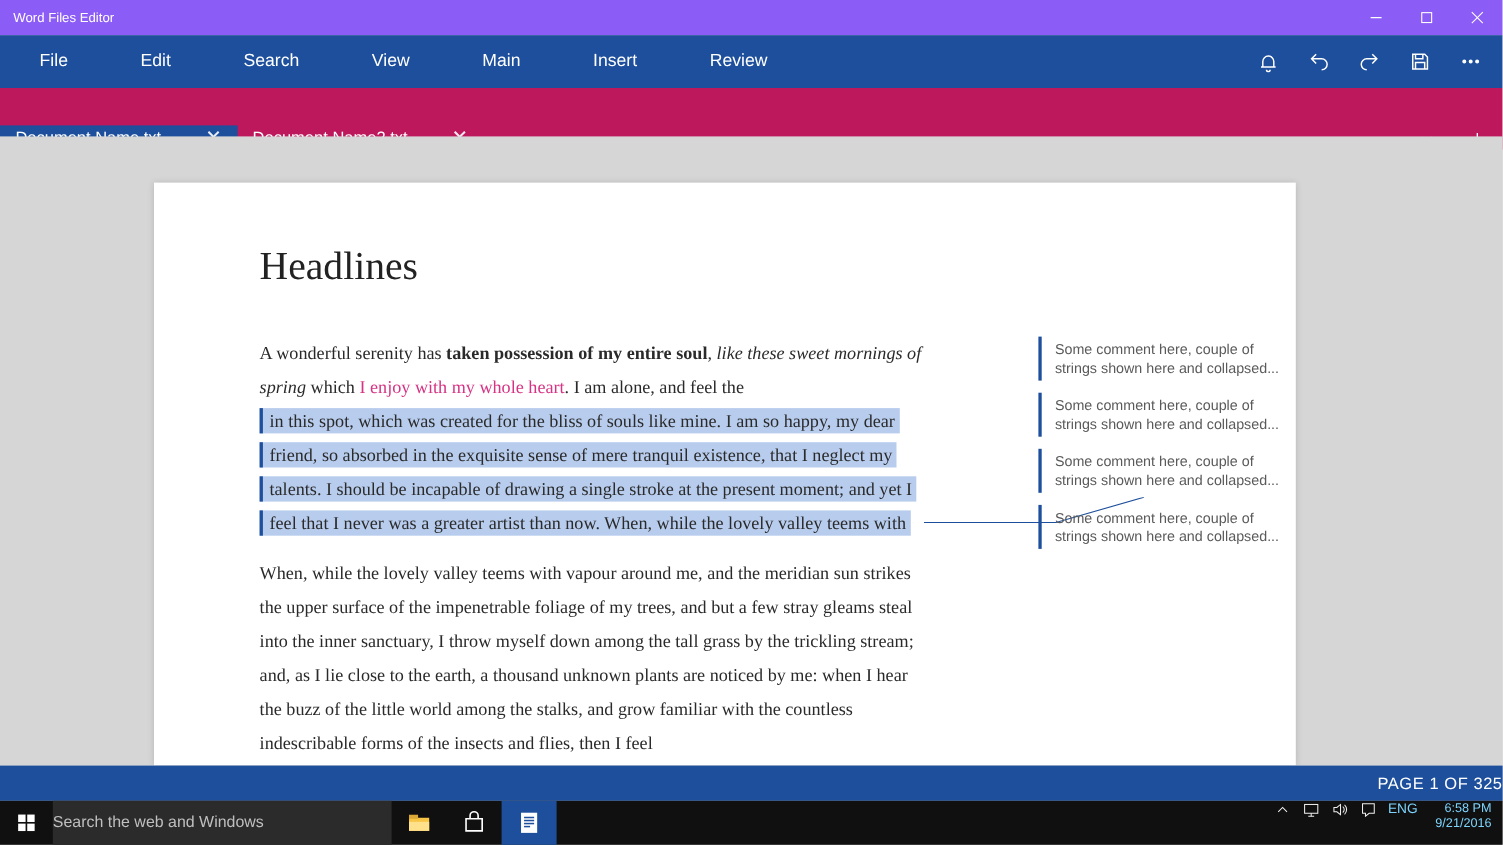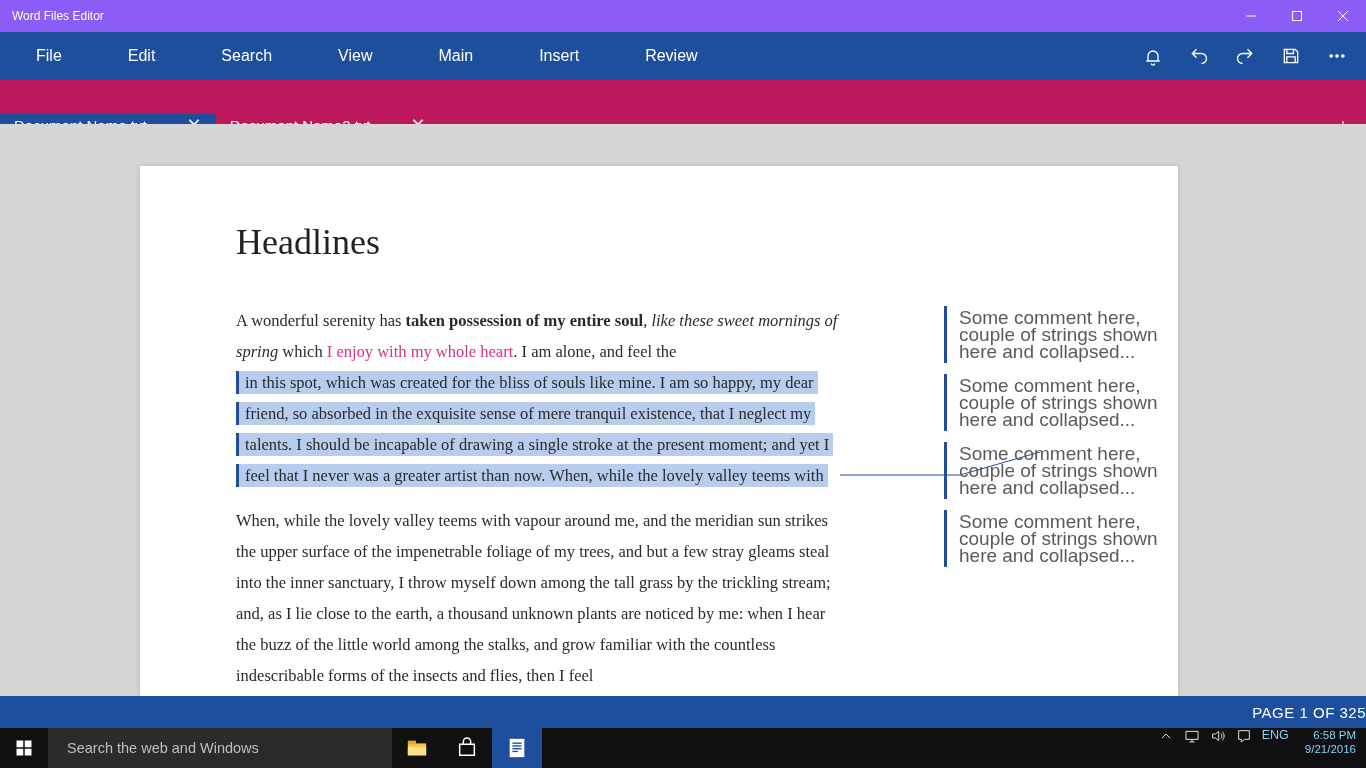--- a/index.html
+++ b/index.html
@@ -37,32 +37,32 @@
   .bodytext { font-family: Georgia, 'Times New Roman', serif; font-size: 16.5px; line-height: 31px; color: #2a2a2a; }
   .bodytext .u { }
   .bodytext .b { font-weight: 700; }
   .bodytext .i { font-style: italic; }
   .bodytext .pink { color: #d63384; }
   .selwrap { display: inline; }
   .selline { background: #b8cdee; padding: 2px 4px 2px 6px; border-left: 3px solid #1d4f9c; box-decoration-break: clone; -webkit-box-decoration-break: clone; }
 
   
   .comments { position: absolute; right: 0; top: 140px; width: 234px; display: flex; flex-direction: column; gap: 11px; }
-  .comment { border-left: 3px solid #1d4f9c; padding: 3px 10px 3px 12px; font-size: 19px; line-height: 17px; color: #5a5a5a; cursor: pointer; }
+  .comment { border-left: 3px solid #1d4f9c; padding: 3px 10px 3px 12px; font-size: 13px; line-height: 17px; color: #5a5a5a; cursor: pointer; }
   .comment.expanded { background: #b8cdee; border-left-color: #1d4f9c; }
   .connector { position: absolute; pointer-events: none; }
 
   
   .statusbar { position: absolute; bottom: 40px; left: 0; right: 0; height: 32px; background: #1d4f9c; color: #fff; display: flex; align-items: center; justify-content: flex-end; font-size: 15px; letter-spacing: .5px; }
 
   
   .taskbar { position: absolute; bottom: 0; left: 0; right: 0; height: 40px; background: #101010; color: #ccc; display: flex; align-items: stretch; }
   .startbtn { width: 48px; display: flex; align-items: center; justify-content: center; }
   .startbtn svg { width: 18px; height: 18px; fill: #fff; }
-  .searchbox { width: 344px; background: #2b2b2b; display: flex; align-items: center; padding-left: 19px; font-size: 14.5px; color: #bfbfbf; }
+  .searchbox { width: 308px; background: #2b2b2b; display: flex; align-items: center; padding-left: 0; font-size: 14.5px; color: #bfbfbf; }
   .taskicons { display: flex; }
   .taskicon { width: 50px; display: flex; align-items: center; justify-content: center; }
   .taskicon.active { background: #1d4f9c; }
   .taskicon svg { width: 22px; height: 22px; }
   .taskbar .grow { flex: 1; }
   .tray { display: flex; align-items: flex-start; gap: 10px; padding-right: 4px; font-size: 12px; color: #7dd3fc; }
   .tray .trayicon { display: flex; align-items: center; justify-content: center; }
   .tray svg { width: 16px; height: 16px; stroke: #eee; fill: none; stroke-width: 1.4; }
   .tray .clock { text-align: right; line-height: 14px; font-size: 11.5px; padding: 0 6px; }
 </style>

